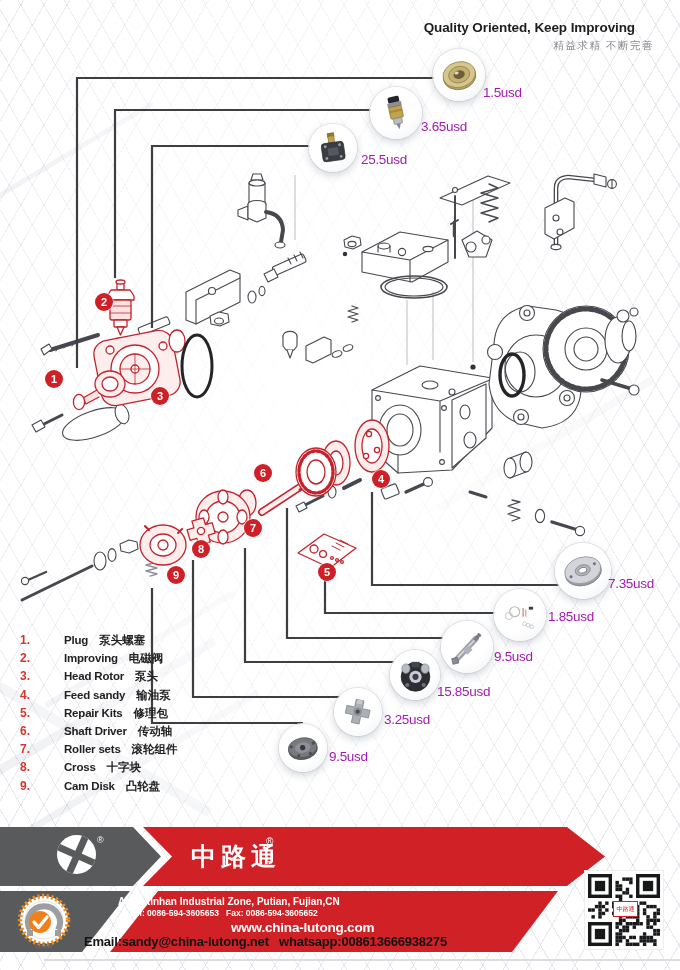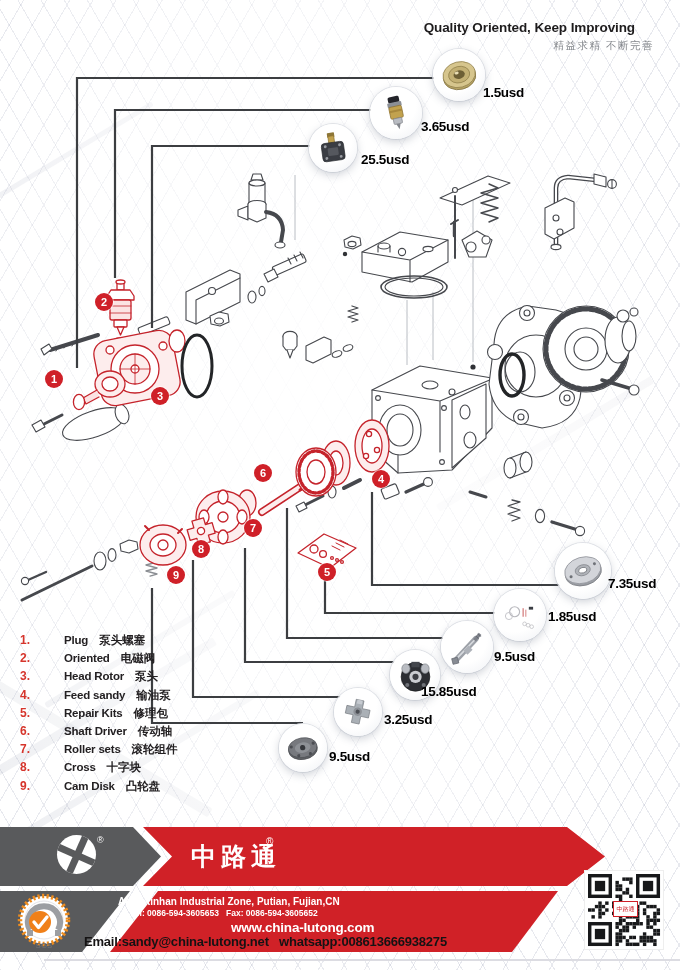--- a/index.html
+++ b/index.html
@@ -44,24 +44,24 @@
   .c1{left:433px;top:49px;width:52px;height:52px}
   .c2{left:370px;top:87px;width:52px;height:52px}
   .c3{left:309px;top:124px;width:48px;height:48px}
   .c4{left:555px;top:543px;width:56px;height:56px}
   .c5{left:494px;top:589px;width:52px;height:52px}
   .c6{left:441px;top:621px;width:52px;height:52px}
   .c7{left:390px;top:650px;width:50px;height:50px}
   .c8{left:334px;top:688px;width:48px;height:48px}
   .c9{left:279px;top:724px;width:48px;height:48px}
 
-  .price{position:absolute;z-index:2;font-size:13.5px;font-weight:700;color:#000000;letter-spacing:-.3px;text-align:right;}
+  .price{position:absolute;z-index:2;font-size:13.5px;font-weight:400;color:#a21caf;letter-spacing:-.3px;text-align:right;}
   .p1{left:483px;top:85px}.p2{left:421px;top:119px}.p3{left:361px;top:152px}
   .p4{left:608px;top:576px}.p5{left:548px;top:609px}.p6{left:494px;top:649px}
-  .p7{left:421px;top:684px}.p8{left:384px;top:712px}.p9{left:329px;top:749px}
+  .p7{left:437px;top:684px}.p8{left:384px;top:712px}.p9{left:329px;top:749px}
 
   
   .legend{position:absolute;left:20px;top:633px;z-index:2;}
   .lg-row{display:flex;align-items:baseline;height:18.2px;}
   .lg-num{width:16px;font-size:12px;font-weight:800;color:#d6352c;}
   .lg-en{font-size:11.5px;font-weight:800;color:#232022;letter-spacing:-.2px;margin-left:28px;}
   .lg-zh{margin-left:11px;font-size:11.5px;font-weight:700;color:#232022;}
 
   
   .footer{position:absolute;left:0;top:0;width:680px;height:970px;z-index:4;pointer-events:none;}
@@ -475,21 +475,21 @@
   <div class="price p9">9.5usd</div>
 
   <div class="legend">
     <div class="lg-row">
         <span class="lg-num">1.</span>
         <span class="lg-en">Plug</span>
         <span class="lg-zh">泵头螺塞</span>
       </div>
     <div class="lg-row">
         <span class="lg-num">2.</span>
-        <span class="lg-en">Oriented</span>
+        <span class="lg-en">Improving</span>
         <span class="lg-zh">电磁阀</span>
       </div>
     <div class="lg-row">
         <span class="lg-num">3.</span>
         <span class="lg-en">Head Rotor</span>
         <span class="lg-zh">泵头</span>
       </div>
     <div class="lg-row">
         <span class="lg-num">4.</span>
         <span class="lg-en">Feed sandy</span>

